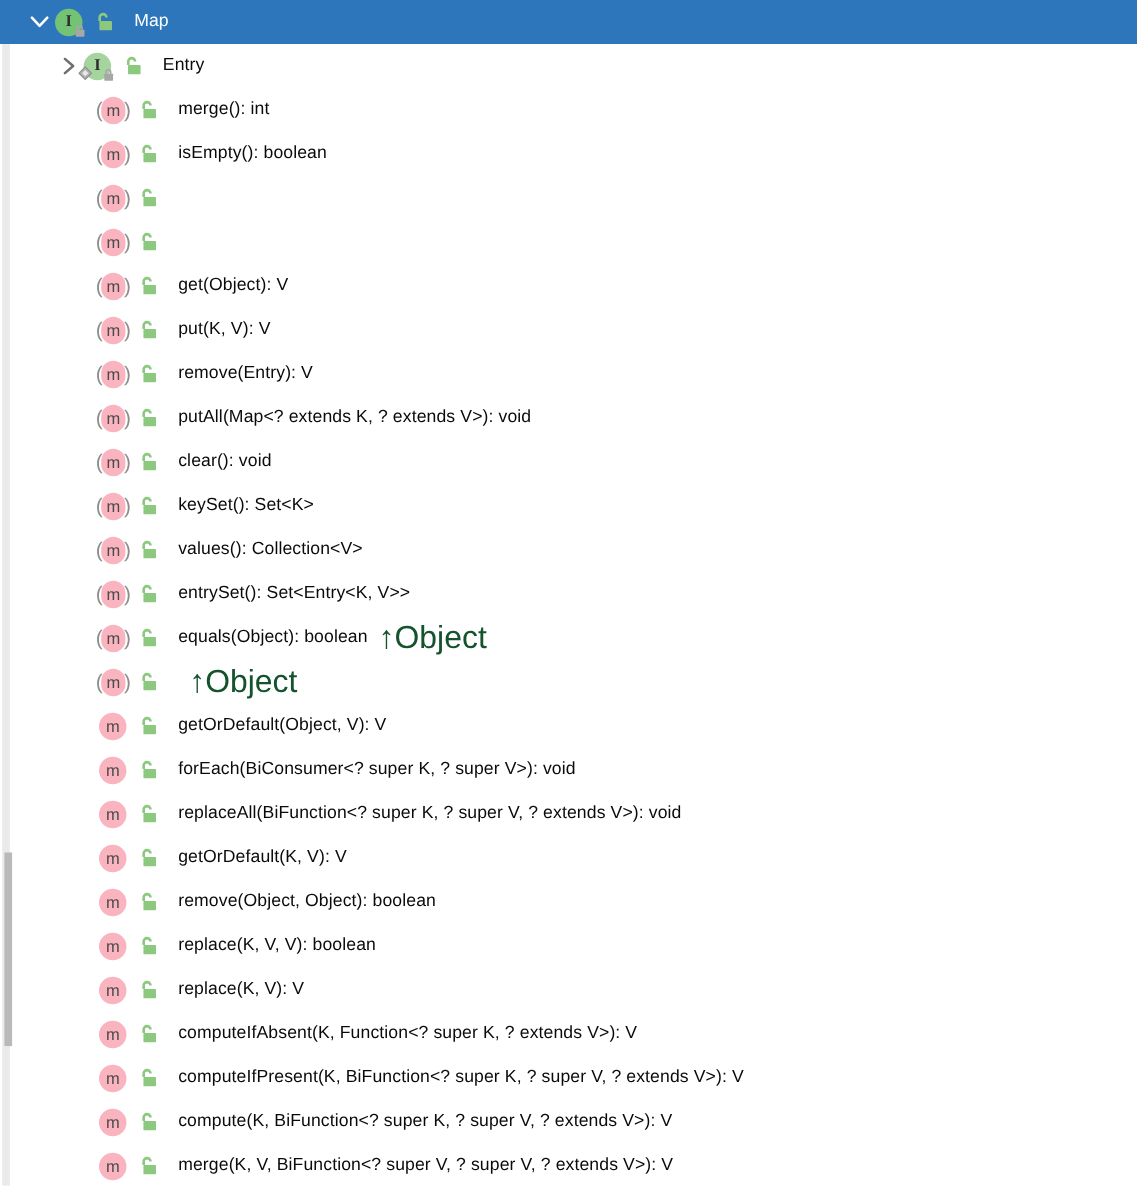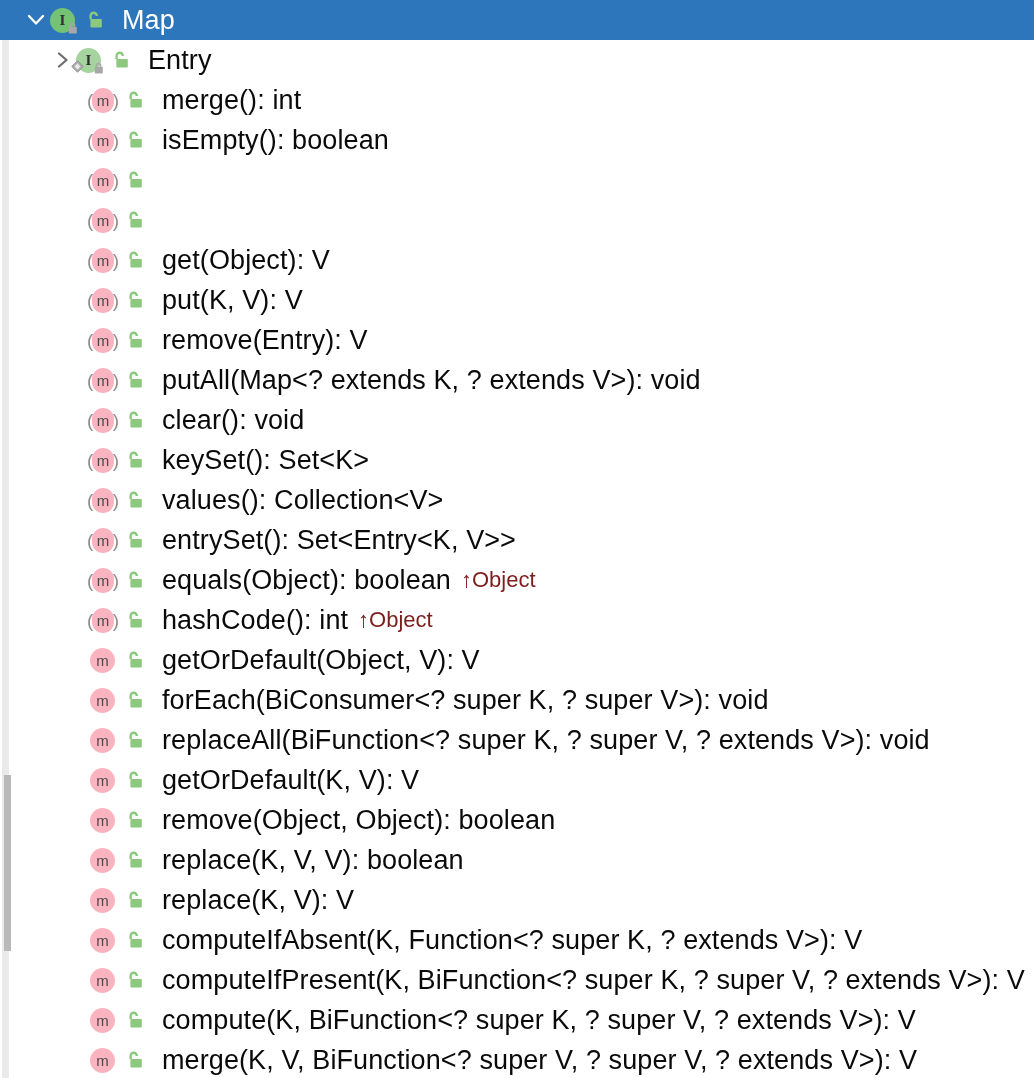--- a/index.html
+++ b/index.html
@@ -78,28 +78,28 @@
   }
   .icon-lock {
     position: relative;
     width: 24px;
     height: 30px;
     flex: 0 0 24px;
     margin-right: 12px;
   }
 
   .row-label {
-    font-size: 27px;
+    font-size: 16px;
     color: #0a0a0a;
     letter-spacing: 0.1px;
     line-height: 30px;
   }
   .override {
-    color: #7f1d1d;
-    font-size: 22px;
+    color: #14532d;
+    font-size: 29px;
   }
 
   
   .iface-circle {
     position: absolute;
     left: 2px;
     top: 3px;
     width: 25px;
     height: 25px;
     border-radius: 50%;
@@ -462,21 +462,20 @@
             <span class="glyph">m</span>
           </span>
           <span class="paren r">)</span>
         </span>
         <span class="icon-lock">
           <svg class="pub-lock" width="22" height="20" viewBox="0 0 22 20">
             <path d="M4.6 8.2 V4.9 a3.1 3.1 0 0 1 6.2 0" fill="none" stroke="#8cc87e" stroke-width="2.4" stroke-linecap="butt"></path>
             <rect x="4.4" y="8.0" width="11.4" height="8.6" rx="0.8" fill="#8cc87e"></rect>
           </svg>
         </span>
-        <span class="row-label">hashCode(): int</span>
         <span class="override" style="margin-left:10px">↑Object</span>
       </div>
       <div class="row">
         <span style="width:88px;flex:0 0 88px"></span>
         <span class="icon-kind">
           <span class="method-pill round">
             <span class="glyph">m</span>
           </span>
         </span>
         <span class="icon-lock">

